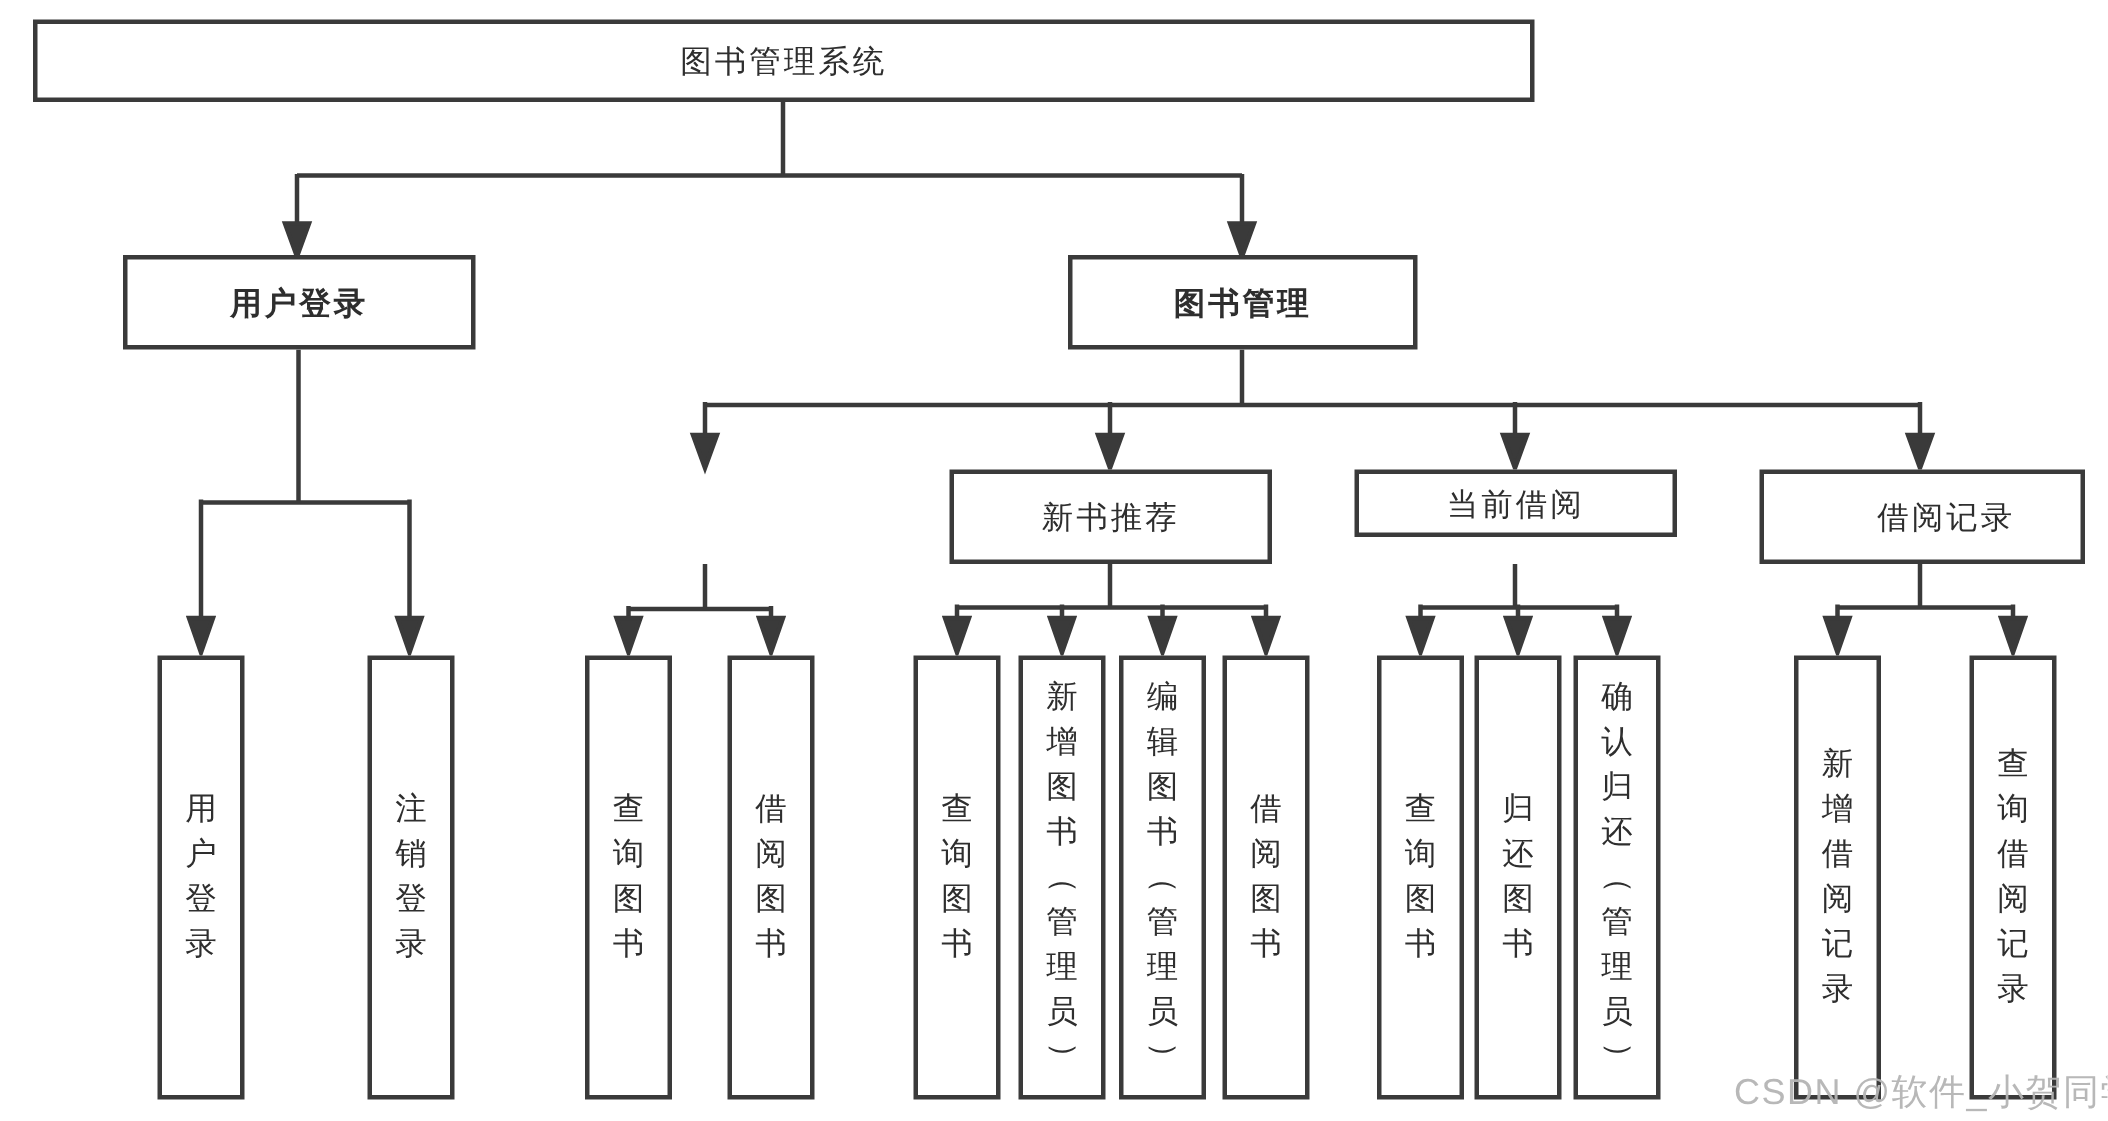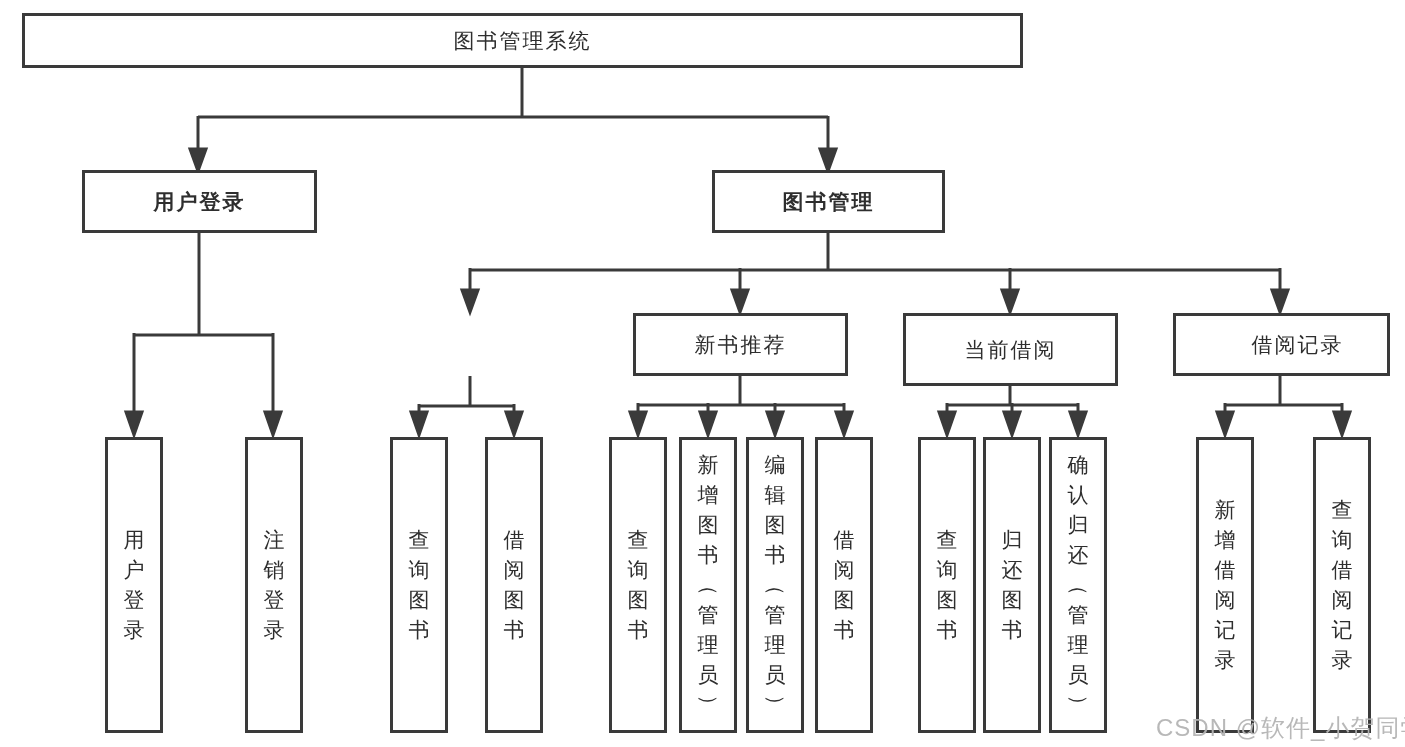--- a/index.html
+++ b/index.html
@@ -151,21 +151,21 @@
   <div class="hbox" style="left:82px; top:170px; width:235px; height:63px;font-weight:bold;">
     <span>用户登录</span>
   </div>
   <div class="hbox" style="left:712px; top:170px; width:233px; height:63px;font-weight:bold;">
     <span>图书管理</span>
   </div>
 
   <div class="hbox" style="left:633px; top:313px; width:215px; height:63px;">
     <span>新书推荐</span>
   </div>
-  <div class="hbox" style="left:903px; top:313px; width:215px; height:73px;">
+  <div class="hbox" style="left:903px; top:313px; width:215px; height:45px;">
     <span>当前借阅</span>
   </div>
   <div class="hbox" style="left:1173px; top:313px; width:217px; height:63px;padding-left:32px;">
     <span>借阅记录</span>
   </div>
 
   <div class="vbox" style="left:105px;">
     <span class="vtext">
         <div class="vchar">用</div>
         <div class="vchar">户</div>

